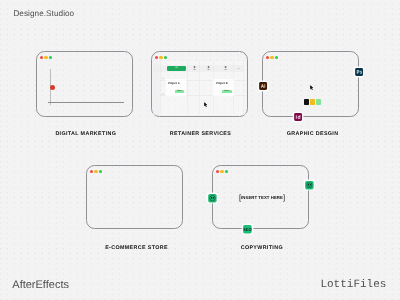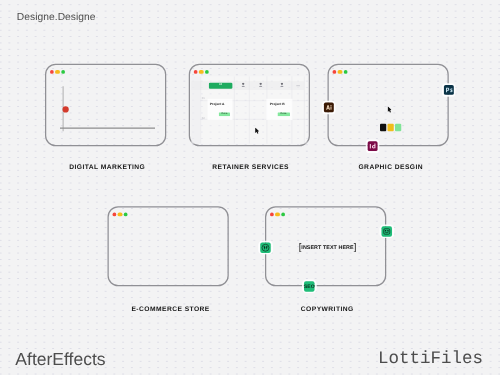--- a/index.html
+++ b/index.html
@@ -3,21 +3,21 @@
 <meta charset="utf-8">
 <style>
   html,body{margin:0;padding:0;}
   *{-webkit-font-smoothing:antialiased;-moz-osx-font-smoothing:grayscale;text-rendering:geometricPrecision;}
   body{width:400px;height:300px;overflow:hidden;background:#f3f3f4;font-family:"Liberation Sans",sans-serif;}
   #stage{transform:translateZ(0);position:relative;width:400px;height:300px;
     background-color:#f3f3f4;
     background-image:radial-gradient(ellipse 0.85px 0.55px at 0.6px 1.25px, #dcdce6 100%, transparent 0);
     background-size:7px 5.1px;background-position:-0.3px 2.7px;}
   .brand{position:absolute;left:13.4px;top:9.2px;font-size:8.2px;color:#4d4d4d;letter-spacing:0.05px;transform:translateZ(0);}
-  .foot{position:absolute;top:278.8px;font-size:14px;color:#4d4d4d;transform:translateZ(0);}
+  .foot{position:absolute;top:278.8px;font-size:11px;color:#4d4d4d;transform:translateZ(0);}
   .foot.l{left:12.3px;} .foot.r{right:13.6px;font-family:Liberation Mono, monospace;}
   .card{position:absolute;border:1px solid #909095;border-radius:8.5px;box-sizing:border-box;}
   .dots{position:absolute;left:2.9px;top:3.7px;display:flex;gap:0.95px;}
   .dots i{width:3.5px;height:3.5px;border-radius:50%;display:block;}
   .cap{transform:translateZ(0);position:absolute;font-size:5.35px;font-weight:bold;letter-spacing:0.36px;color:#141414;text-align:center;width:160px;}
   .cursor{position:absolute;}
   .insert{transform:translateZ(0);position:absolute;left:22px;top:27.3px;width:54px;font-size:4.3px;font-weight:bold;letter-spacing:0.05px;color:#171717;text-align:center;white-space:nowrap;}
   .insert .brk{font-size:7.6px;font-weight:normal;vertical-align:-1.1px;letter-spacing:0;}
   .insert .itxt{letter-spacing:0.05px;}
   .badge{position:absolute;width:8.8px;height:8.4px;border-radius:2px;box-shadow:0 0 0 1.4px rgba(255,255,255,0.92);overflow:visible;}
@@ -37,21 +37,21 @@
      color:#fff;font-size:2.2px;line-height:2.2px;text-align:center;padding-top:0.5px;box-sizing:border-box;}
   .av{position:absolute;top:5.4px;width:3.1px;height:3.7px;display:block;}
   .ptitle{transform:translateZ(0);position:absolute;font-size:2.7px;font-weight:bold;color:#1a1a1a;white-space:nowrap;letter-spacing:0px;}
   .pbtn{transform:translateZ(0);position:absolute;width:9.9px;height:3.5px;border-radius:0.5px;background:#84e79d;color:#153320;font-size:2px;line-height:3.5px;text-align:center;}
 
 </style>
 </head>
 <body>
 
 <div id="stage">
-  <div class="brand">Designe.Designe</div>
+  <div class="brand">Designe.Studioo</div>
 
   <div class="card" style="left:36px;top:51px;width:97px;height:66px">
     <div class="dots">
       <i style="background:#f5453b"></i>
       <i style="background:#f6bb1c"></i>
       <i style="background:#2bc942"></i>
     </div>
     <div style="position:absolute;left:13.3px;top:17.3px;width:1px;height:35.5px;background:#bdbdbd"></div>
     <div style="position:absolute;left:10.6px;top:49.5px;width:76.3px;height:1px;background:#8d8d8d"></div>
     <div style="position:absolute;left:13.1px;top:32.9px;width:5.3px;height:5.3px;border-radius:50%;background:#d33a2c"></div>

